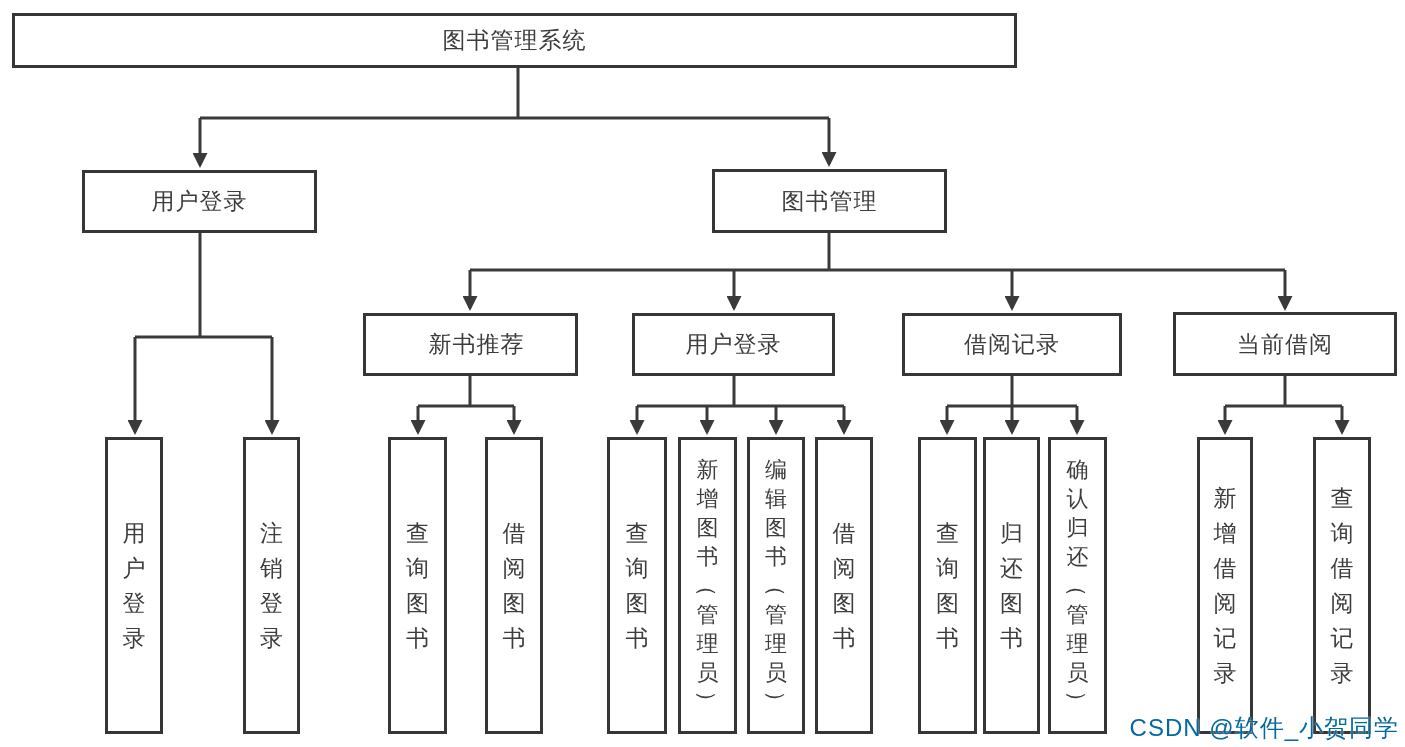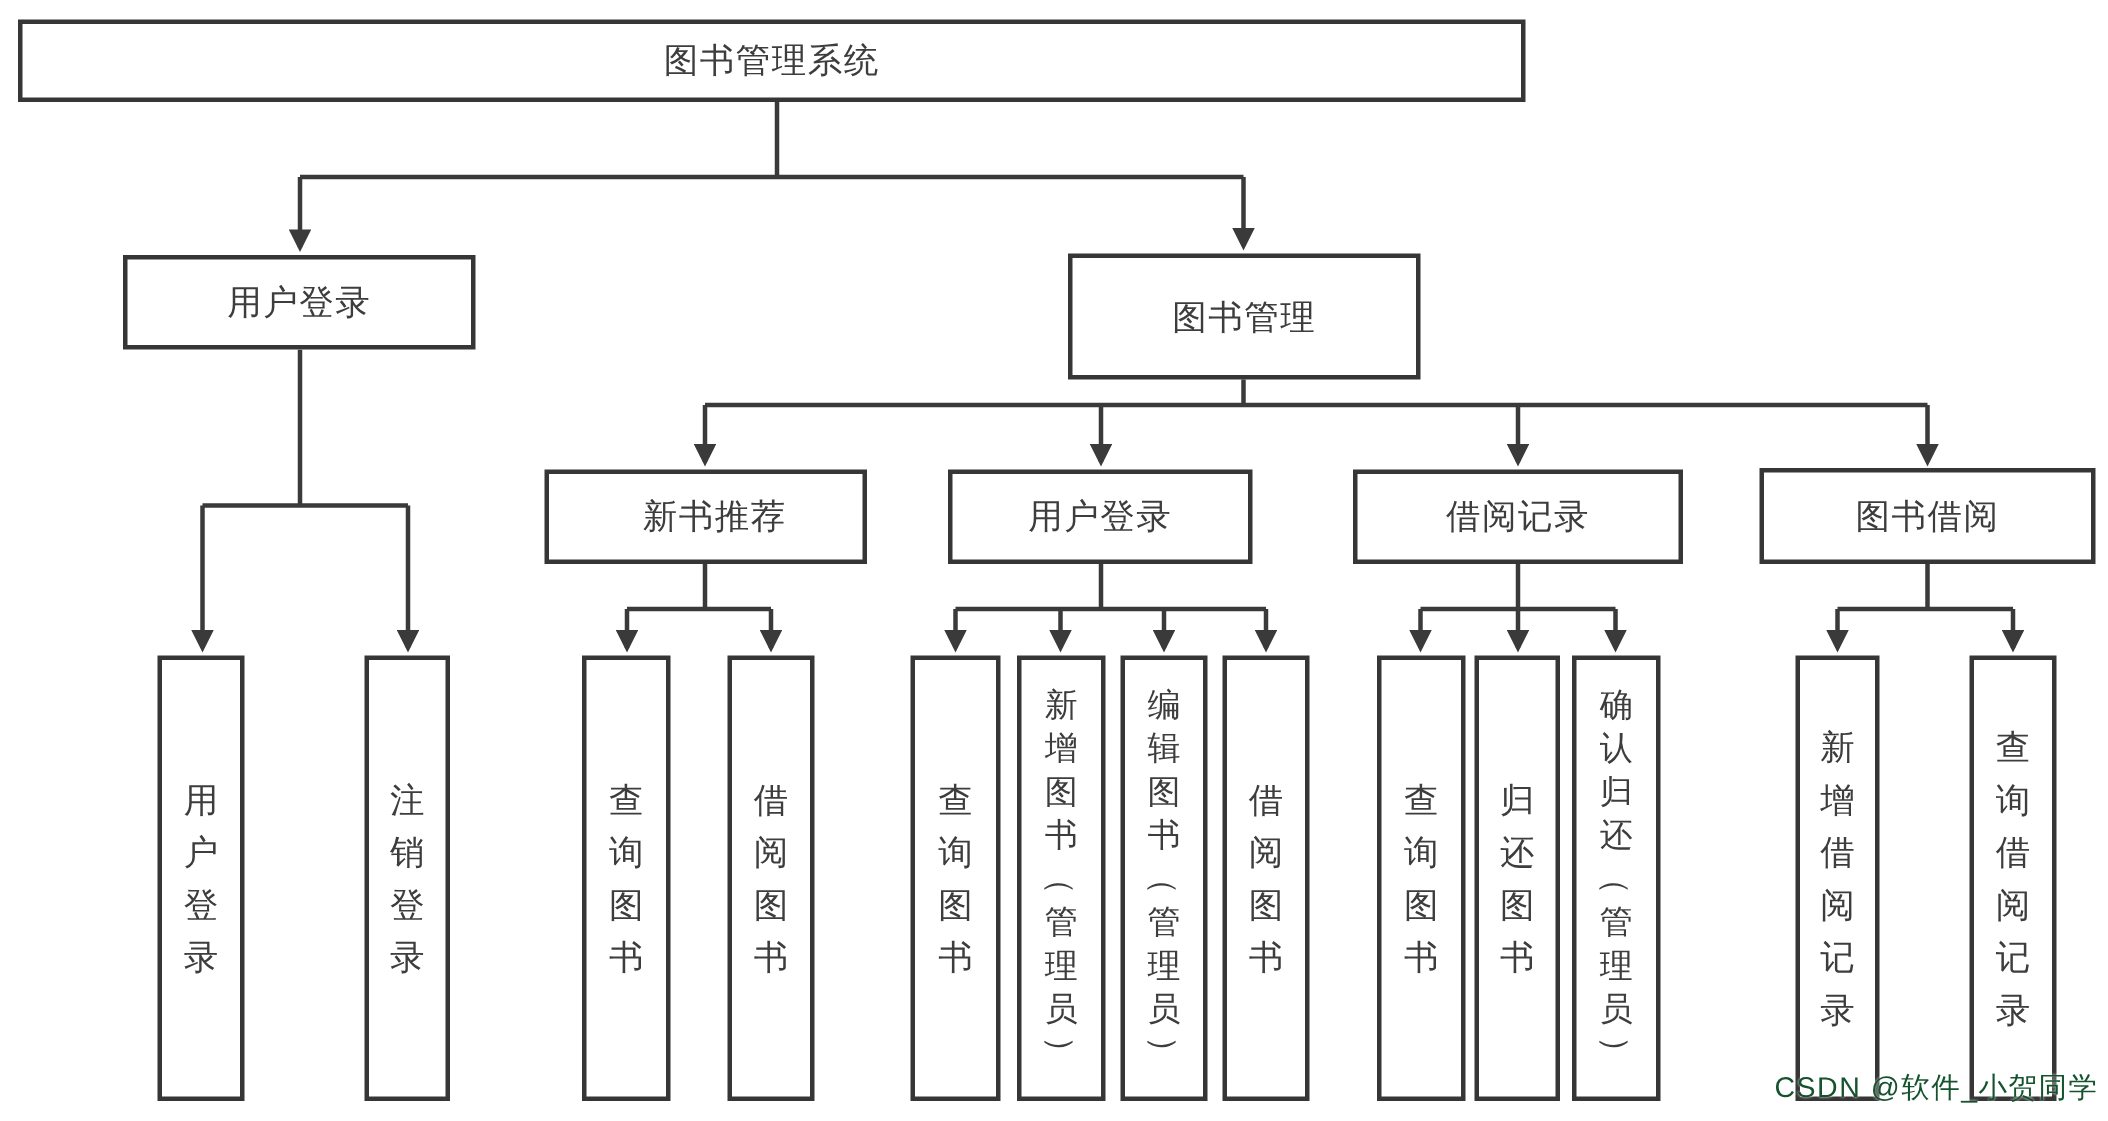--- a/index.html
+++ b/index.html
@@ -37,22 +37,22 @@
   .vbox.long .vchar {
     height: 29px;
     line-height: 29px;
     font-size: 22px;
   }
   .vchar.rot { transform: rotate(90deg); }
   #watermark {
     position: absolute;
     right: 6px;
     top: 712px;
-    font-size: 19px;
-    color: #14532d;
+    font-size: 24px;
+    color: #0369a1;
     letter-spacing: 1px;
     z-index: 3;
     text-shadow: 0 0 2px #ffffff;
   }
 </style>
 </head>
 <body>
 
 <div id="canvas">
 
@@ -102,26 +102,26 @@
       <path d="M1285,376 L1285,406"></path>
       <path d="M1225,406 L1342,406"></path>
       <path d="M1225,406 L1225,432" marker-end="url(#arrow)"></path>
       <path d="M1342,406 L1342,432" marker-end="url(#arrow)"></path>
     </g>
   </svg>
 
   <div class="box" style="left:82px; top:170px; width:235px; height:63px;">用户登录</div>
 
   <div class="box" style="left:12px; top:13px; width:1005px; height:55px;">图书管理系统</div>
-  <div class="box" style="left:712px; top:169px; width:235px; height:84px;">图书管理</div>
+  <div class="box" style="left:712px; top:169px; width:235px; height:64px;">图书管理</div>
 
   <div class="box" style="left:363px; top:313px; width:215px; height:63px;padding-left:12px;">新书推荐</div>
   <div class="box" style="left:632px; top:313px; width:203px; height:63px;">用户登录</div>
   <div class="box" style="left:902px; top:313px; width:220px; height:63px;">借阅记录</div>
-  <div class="box" style="left:1173px; top:312px; width:224px; height:64px;">图书借阅</div>
+  <div class="box" style="left:1173px; top:312px; width:224px; height:64px;">当前借阅</div>
 
   <div class="box vbox" style="left:105px; top:437px; width:58px; height:297px;">
       <span class="vchar">用</span>
       <span class="vchar">户</span>
       <span class="vchar">登</span>
       <span class="vchar">录</span>
     </div>
   <div class="box vbox" style="left:243px; top:437px; width:57px; height:297px;">
       <span class="vchar">注</span>
       <span class="vchar">销</span>

